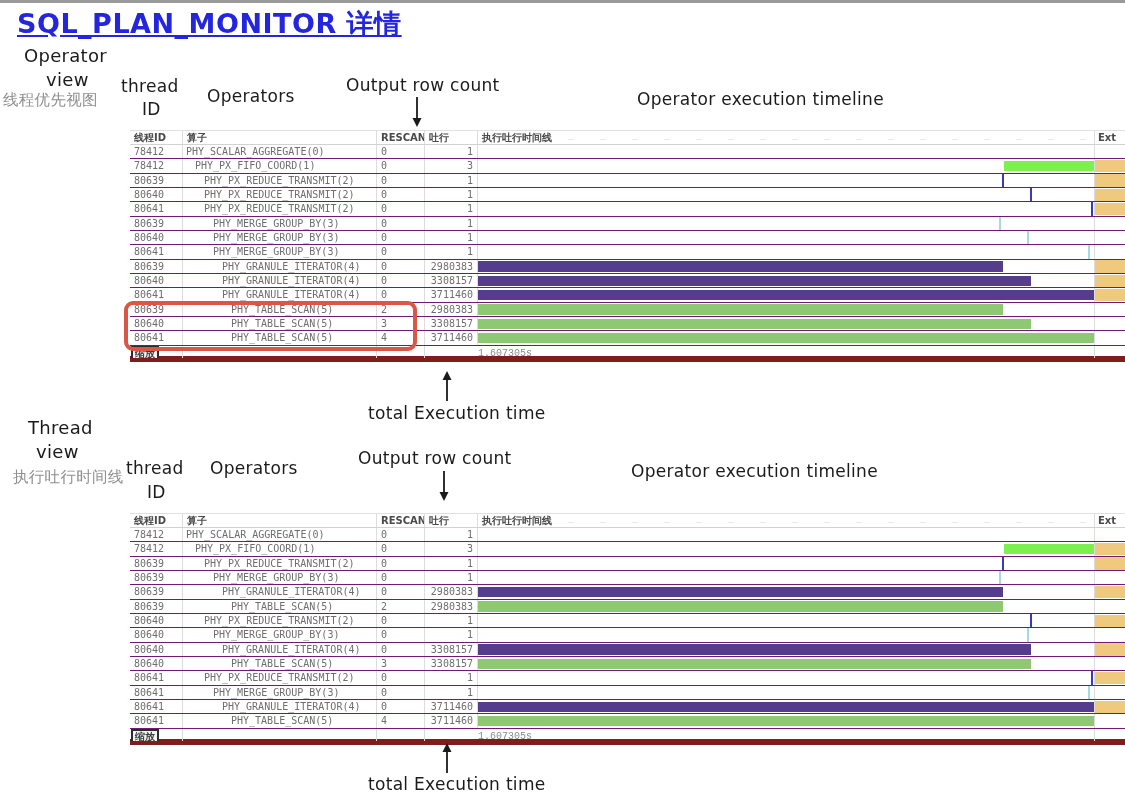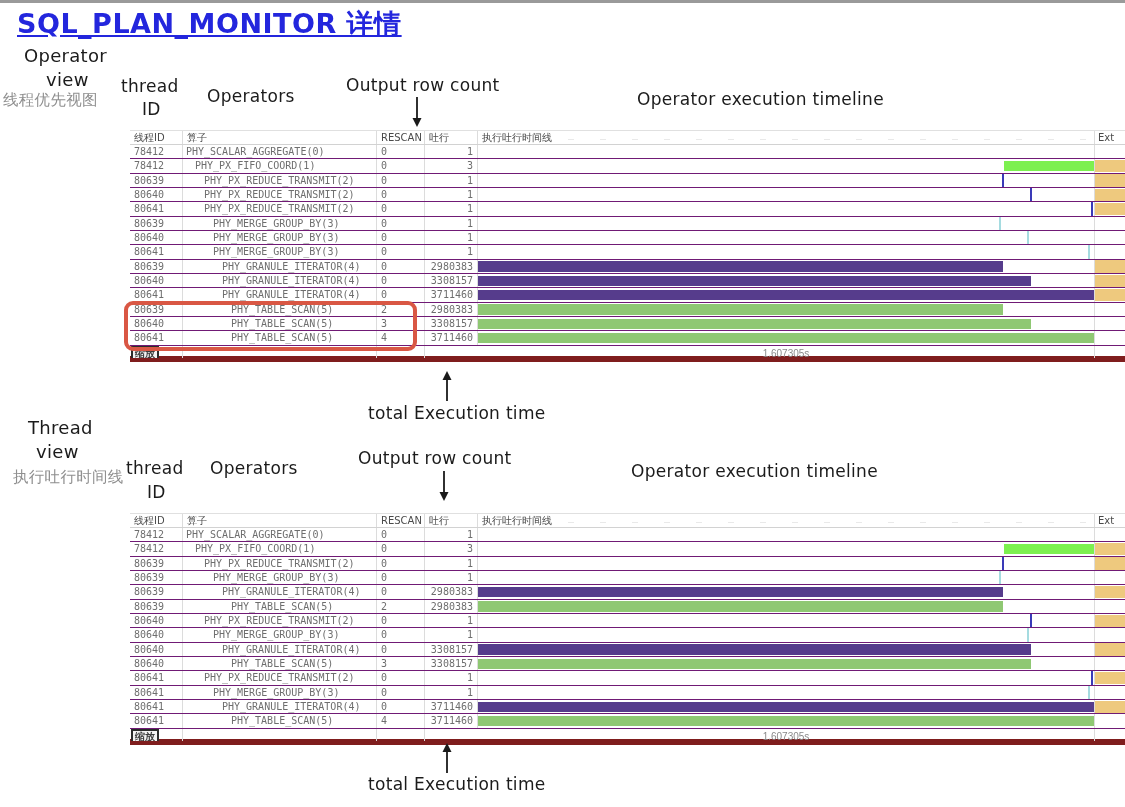--- a/index.html
+++ b/index.html
@@ -19,42 +19,42 @@
   .ptable{
     position:absolute;left:130px;width:995px;
     font-family:"DejaVu Sans Mono", monospace;font-size:10px;color:#6e6e6e;
     background:#fff;
   }
   .trow{
     display:grid;grid-template-columns:53px 194px 48px 53px 617px 30px;
     height:14.35px;line-height:14px;border-bottom:1px solid #701a75;box-sizing:border-box;
   }
   .thead{height:15px;border-top:1px solid #e0e0e0;border-bottom:1px solid #d2d2d2;}
-  .thead .cell{color:#4a4a4a;font-weight:normal;font-family:"DejaVu Sans", sans-serif;font-size:10px;}
+  .thead .cell{color:#4a4a4a;font-weight:bold;font-family:"DejaVu Sans", sans-serif;font-size:10px;}
   .tfoot{height:16px;border-bottom:6px solid #7f1d1d;}
   .cell{
     border-right:1px solid #dcdcdc;box-sizing:border-box;overflow:hidden;
     white-space:nowrap;padding:0 0 0 4px;
   }
   .cell.c-ext{border-right:none;padding:0;}
   .cell.c-rows{text-align:right;padding:0 4px 0 0;}
   .cell.c-tl{position:relative;padding:0;}
   .thead .c-tl{padding-left:4px;background:repeating-linear-gradient(90deg,transparent 0 26px,#e9e9e9 26px 32px);background-size:100% 1px;background-position:0 8px;background-repeat:no-repeat;}
   .bar{position:absolute;top:1.5px;bottom:1.5px;}
   .tick{position:absolute;top:0;bottom:0;width:2px;}
   .extfill{position:absolute;left:0;right:0;top:0.5px;bottom:0.5px;}
   .c-ext{position:relative;}
   .zoombtn{
     display:inline-block;border:2px solid #2b2b2b;background:#f3f3f3;color:#3c3c3c;
     font-size:10px;line-height:11px;padding:0 2px;margin-top:0px;font-weight:bold;
     font-family:"DejaVu Sans", sans-serif;cursor:pointer;
   }
   .totaltime{
-    position:absolute;left:0;right:0;text-align:center;color:#8a8a8a;top:1px;
-    font-family:Liberation Sans, sans-serif;
+    position:absolute;left:0;right:0;color:#8a8a8a;top:1px;
+    font-family:Liberation Mono, monospace;
   }
   .footlabel{font-family:"DejaVu Sans", sans-serif;color:#555;font-weight:bold;margin-top:12px;}
   .redbox{
     position:absolute;left:124px;top:301px;width:293px;height:50px;
     border:4px solid #d95744;border-radius:9px;box-sizing:border-box;
     pointer-events:none;
   }
 </style>
 </head>
 <body>

